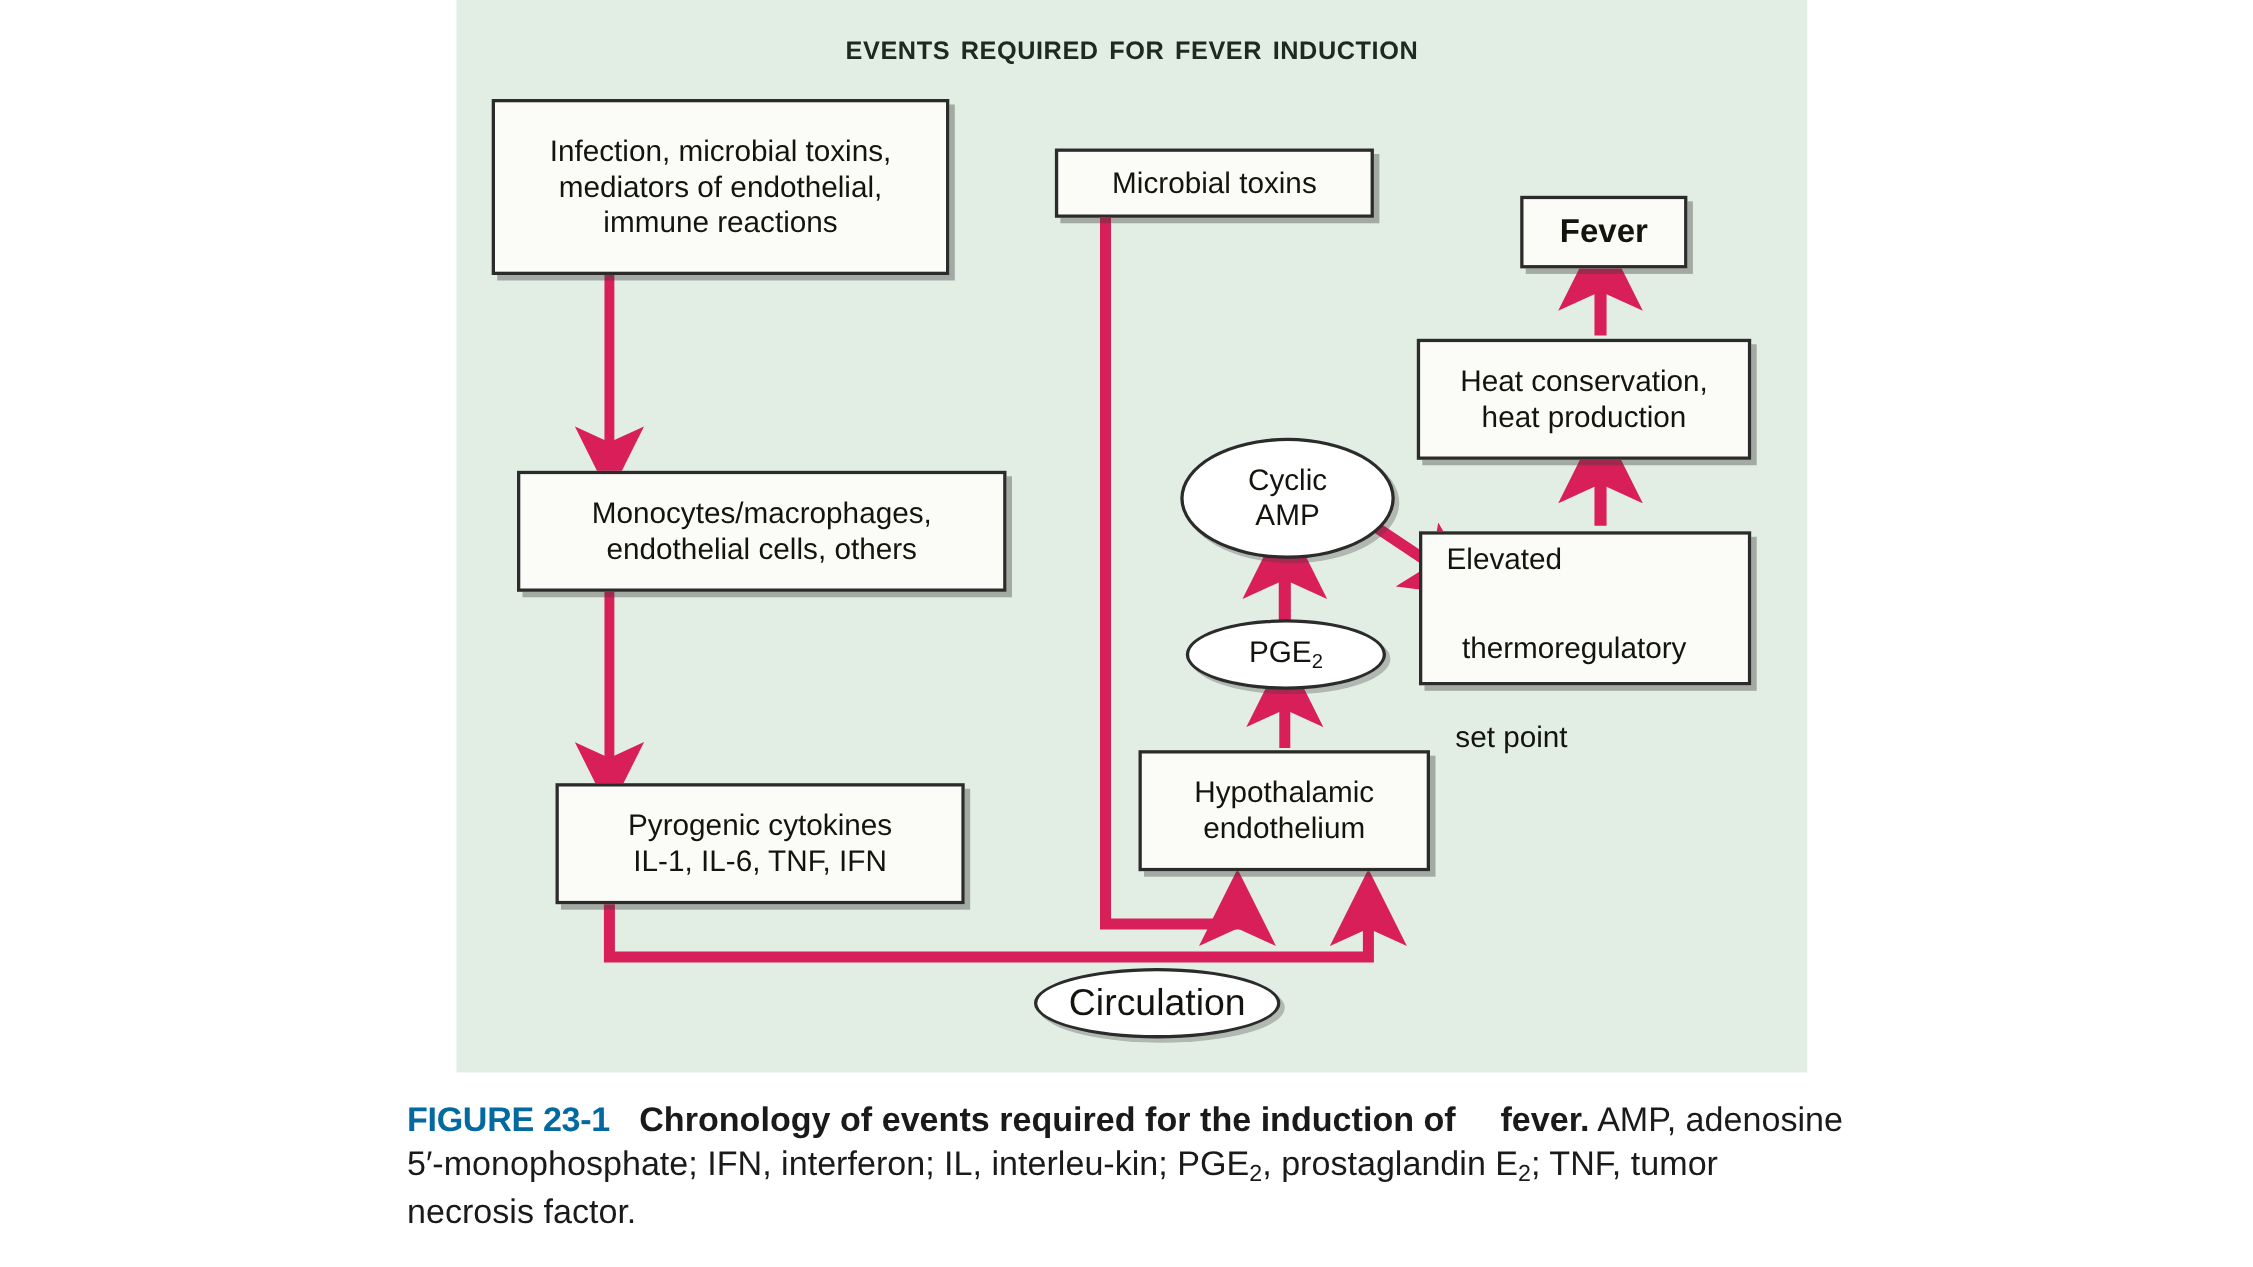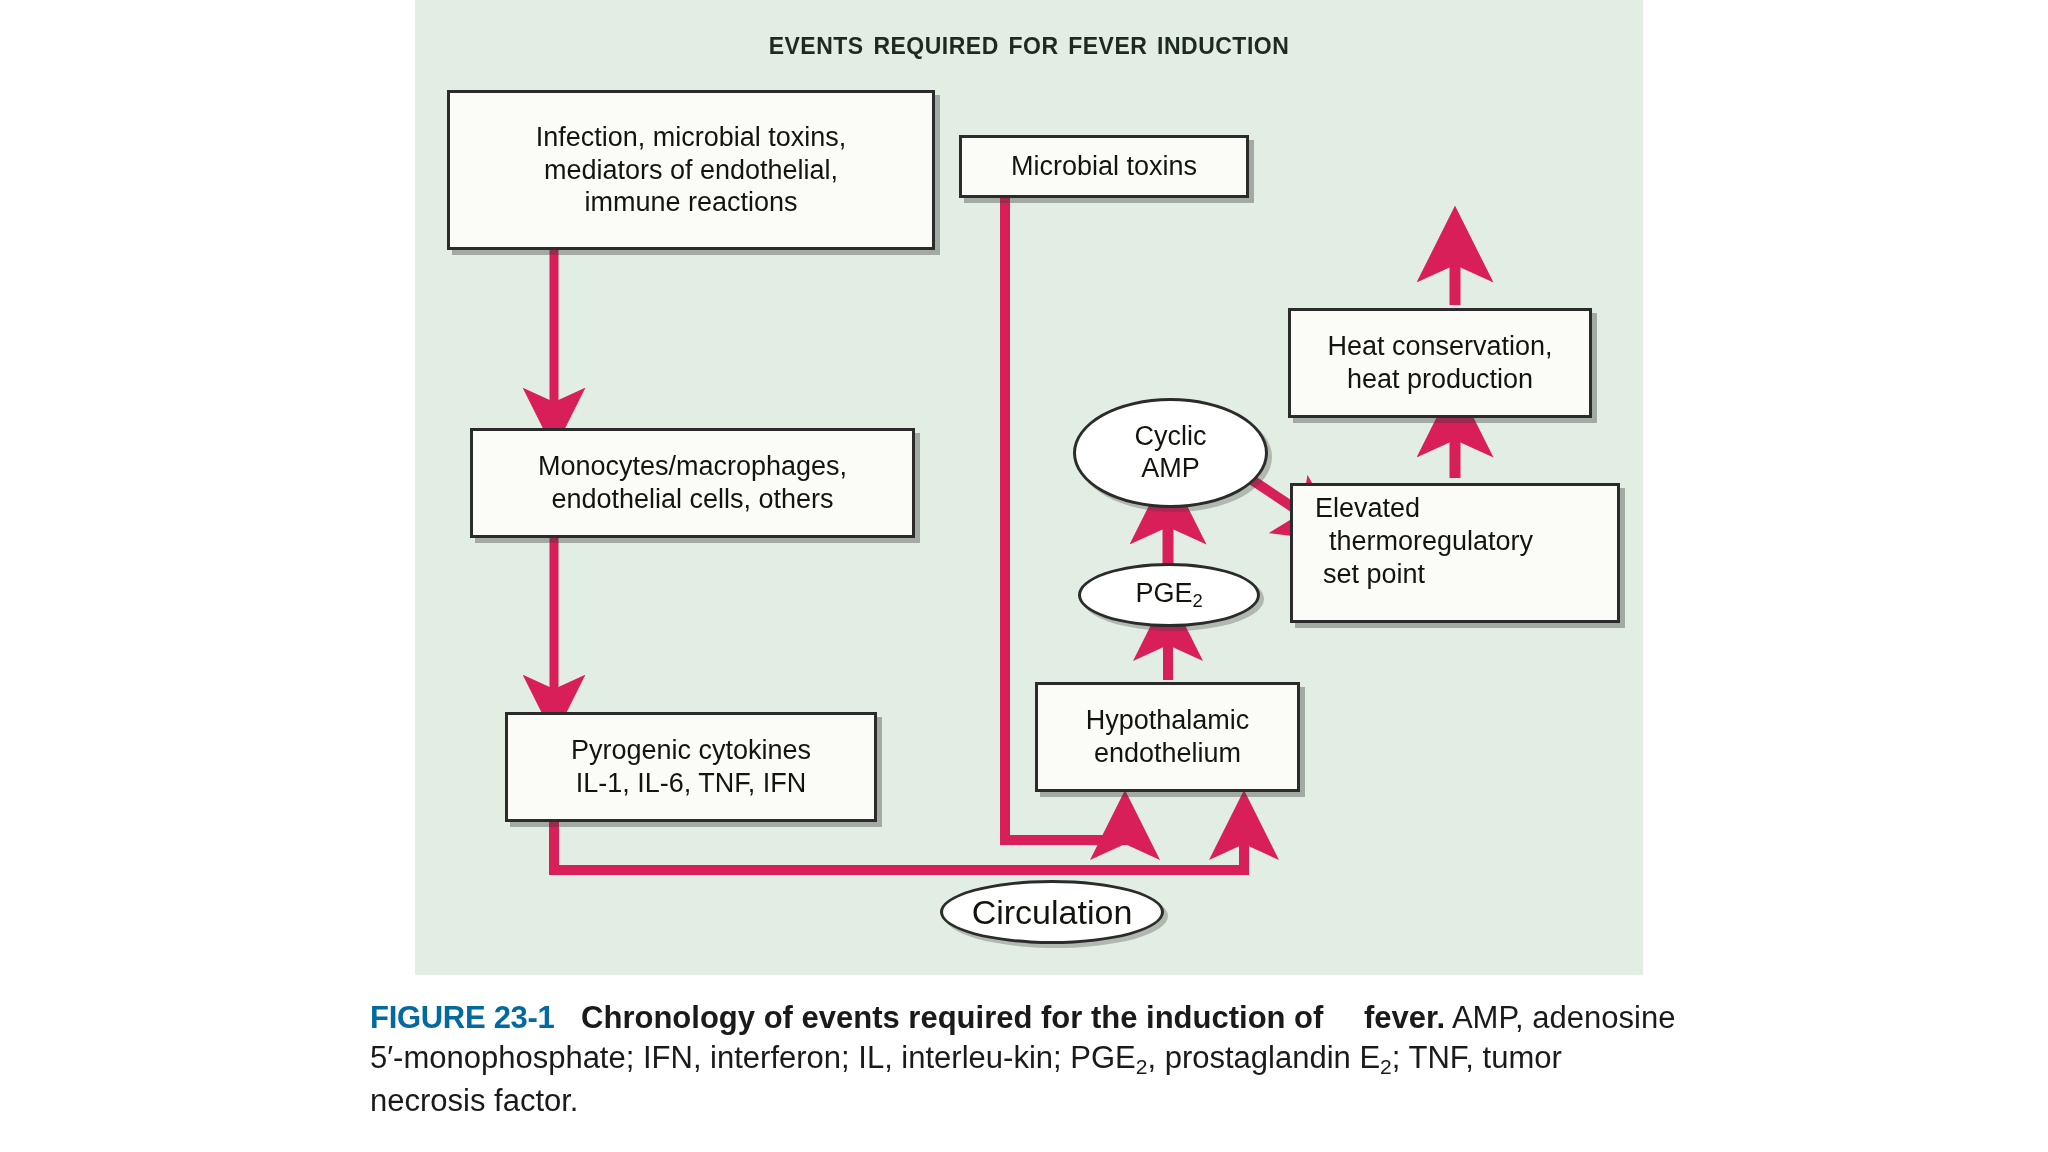--- a/index.html
+++ b/index.html
@@ -120,21 +120,21 @@
 
     <line x1="1168" y1="570" x2="1168" y2="505" stroke="#d81f5a" stroke-width="11" marker-end="url(#ah)"></line>
 
     <line x1="1243" y1="474" x2="1318" y2="524" stroke="#d81f5a" stroke-width="10" marker-end="url(#ah)"></line>
 
     <line x1="1455" y1="478" x2="1455" y2="418" stroke="#d81f5a" stroke-width="11" marker-end="url(#ah)"></line>
 
     <line x1="1455" y1="305" x2="1455" y2="243" stroke="#d81f5a" stroke-width="11" marker-end="url(#ah)"></line>
   </svg>
 
-  <div class="node" style="left:447px;top:90px;width:488px;height:160px;flex-direction:column;">
+  <div class="node" style="left:447px;top:90px;width:416px;height:160px;flex-direction:column;">
     <span>Infection, microbial toxins,</span>
     <span>mediators of endothelial,</span>
     <span>immune reactions</span>
   </div>
 
   <div class="node" style="left:959px;top:135px;width:290px;height:63px;">
     <span>Microbial toxins</span>
   </div>
 
   <div class="node" style="left:470px;top:428px;width:445px;height:110px;flex-direction:column;">
@@ -145,31 +145,34 @@
   <div class="node" style="left:505px;top:712px;width:372px;height:110px;flex-direction:column;">
     <span>Pyrogenic cytokines</span>
     <span>IL-1, IL-6, TNF, IFN</span>
   </div>
 
   <div class="node" style="left:1035px;top:682px;width:265px;height:110px;flex-direction:column;">
     <span>Hypothalamic</span>
     <span>endothelium</span>
   </div>
 
-  <div class="node left-align" style="left:1290px;top:483px;width:330px;height:140px;flex-direction:column;align-items:flex-start;padding-left:22px;">
+  <div class="node left-align" style="left:1290px;top:483px;width:302px;height:140px;flex-direction:column;align-items:flex-start;padding-left:22px;gap:48px;">
     <span>Elevated</span>
     <span style="padding-left:14px;">thermoregulatory</span>
     <span style="padding-left:8px;">set point</span>
   </div>
 
   <div class="node" style="left:1288px;top:308px;width:304px;height:110px;flex-direction:column;">
     <span>Heat conservation,</span>
     <span>heat production</span>
   </div>
 
+  <div class="node bold" style="left:1382px;top:178px;width:152px;height:66px;">
+    <span>Fever</span>
+  </div>
 
   <div class="ellipse" style="left:1073px;top:398px;width:195px;height:110px;flex-direction:column;">
     <span>Cyclic</span>
     <span>AMP</span>
   </div>
 
   <div class="ellipse" style="left:1078px;top:563px;width:182px;height:64px;">
     <span><span>PGE</span><sub>2</sub></span>
   </div>
 

